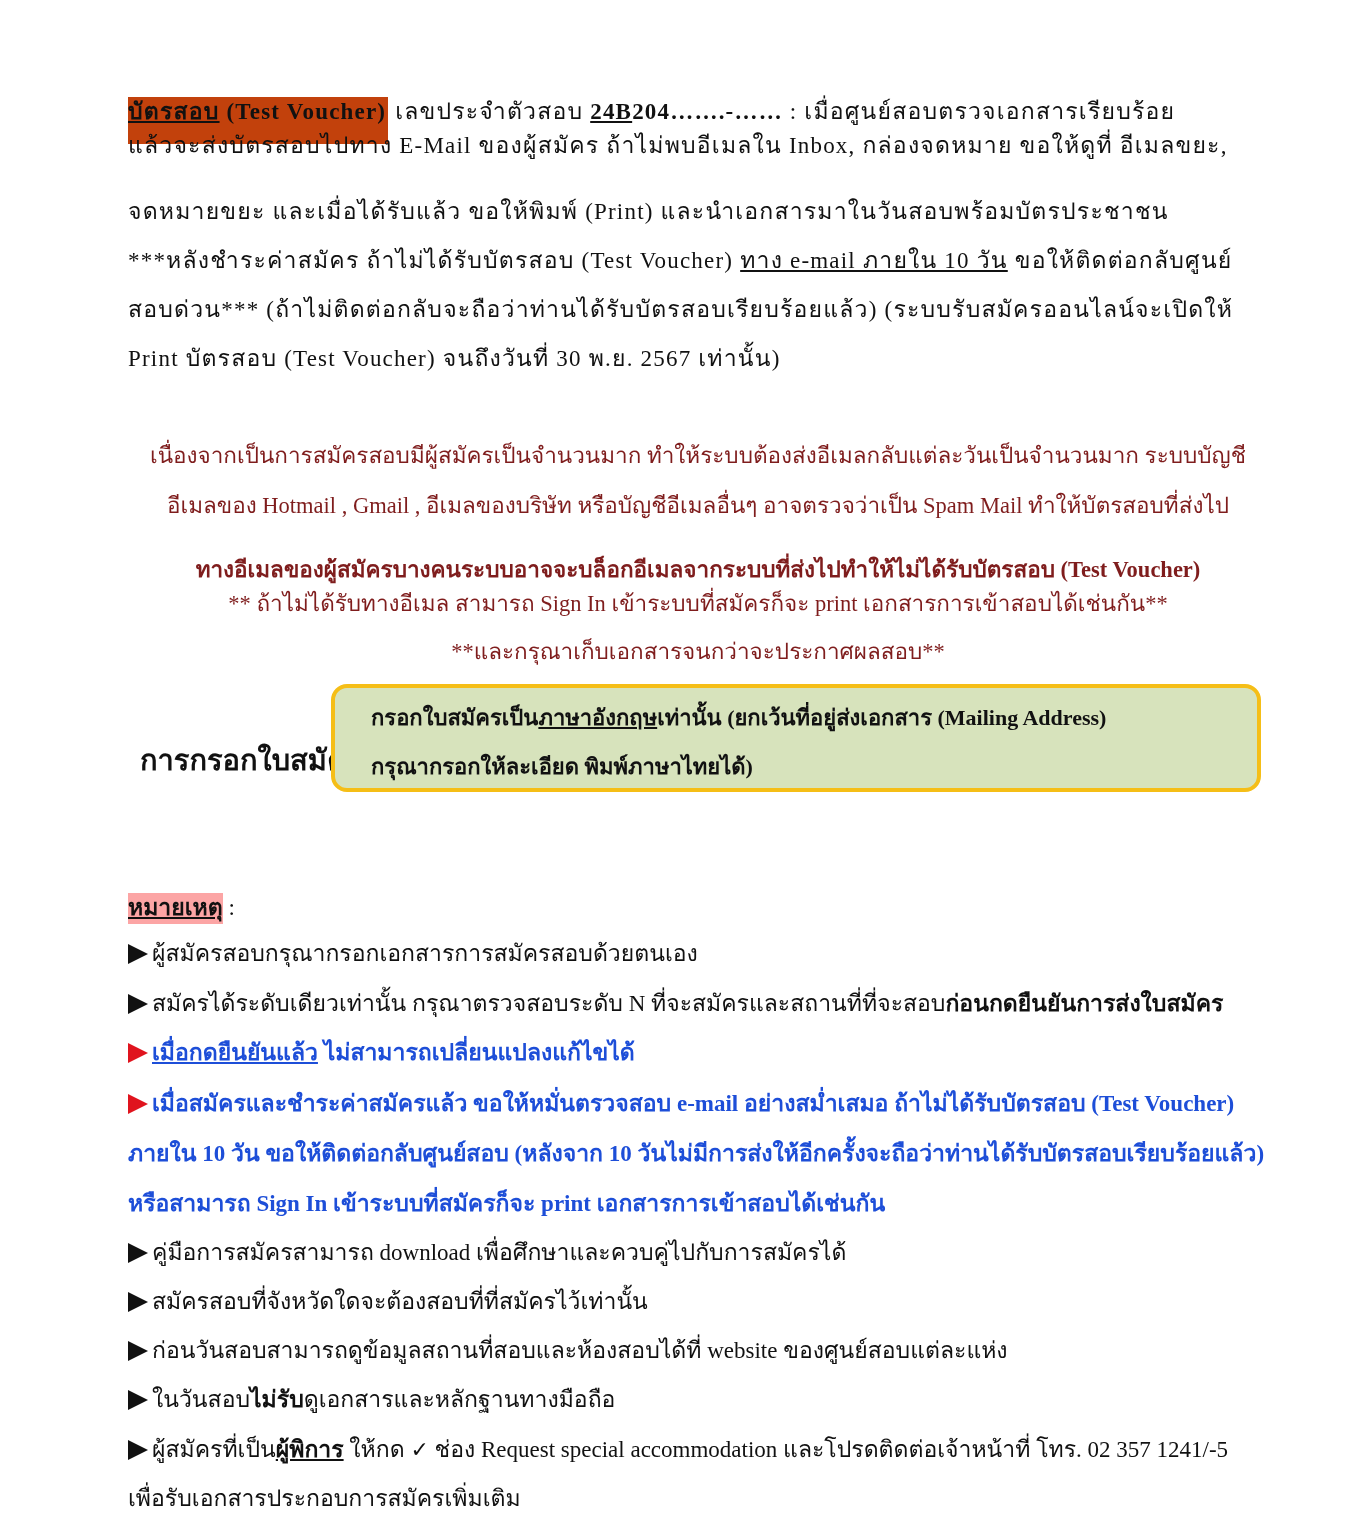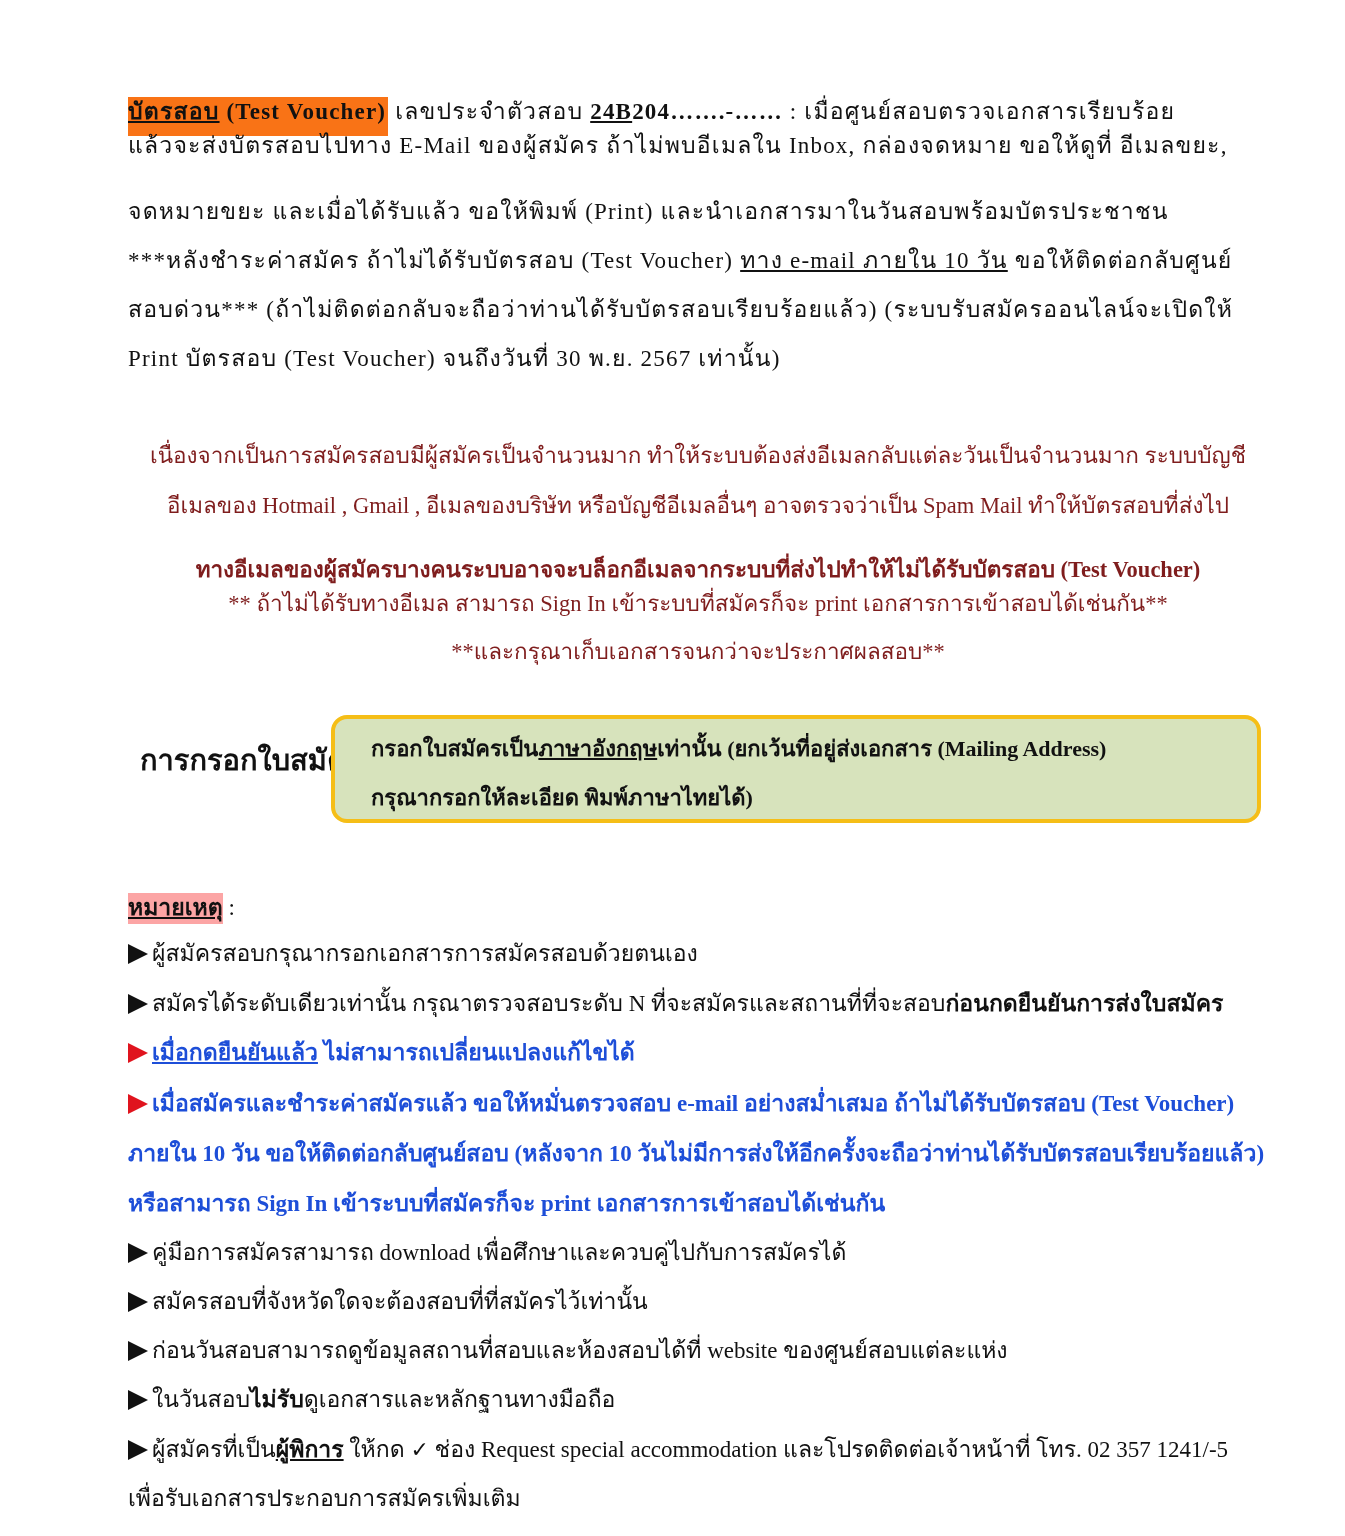--- a/index.html
+++ b/index.html
@@ -7,27 +7,27 @@
       width: 1345px; height: 1536px; position: relative; overflow: hidden;
       font-family: "Liberation Serif", "DejaVu Serif", serif;
       color: #111111;
     }
     .page { position: absolute; left: 128px; top: 0; width: 1140px; }
     .line { position: absolute; left: 0; white-space: nowrap; font-size: 23px; line-height: 32px; }
     .spaced { letter-spacing: 1.2px; }
     .b { font-weight: bold; }
     .u { text-decoration: underline; }
     .red { color: #1d4ed8; }
-    .hl-pink { background: #f97316; padding: 2px 2px 12px 0; }
+    .hl-pink { background: #c2410c; padding: 2px 2px 20px 0; }
     .hl-yellow { background: #fca5a5; padding: 2px 0 4px 0; }
     .center { left: 0; width: 1140px; text-align: center; }
     .notice { color: #7f1d1d; font-size: 22.5px; }
     .section-label { position: absolute; left: 0; top: 737px; font-weight: bold; font-size: 29px; margin-left: 12px; }
     .info-box {
-      position: absolute; left: 203px; top: 715px; width: 930px; height: 108px;
+      position: absolute; left: 203px; top: 684px; width: 930px; height: 108px;
       background: #d7e3bc; border: 4px solid #f5be17; border-radius: 16px; box-sizing: border-box;
     }
     .info-box .bl { position: absolute; left: 36px; font-weight: bold; font-size: 22px; white-space: nowrap; }
     .arrow {
       display: inline-block; width: 0; height: 0; vertical-align: middle;
       border-top: 10px solid transparent; border-bottom: 10px solid transparent;
       border-left: 20px solid #111; margin-right: 4px; position: relative; top: -2px;
     }
     .arrow.redarrow { border-left-color: #e0141e; }
     .check { font-family: "DejaVu Sans", sans-serif; font-weight: bold; font-size: 22px; }

